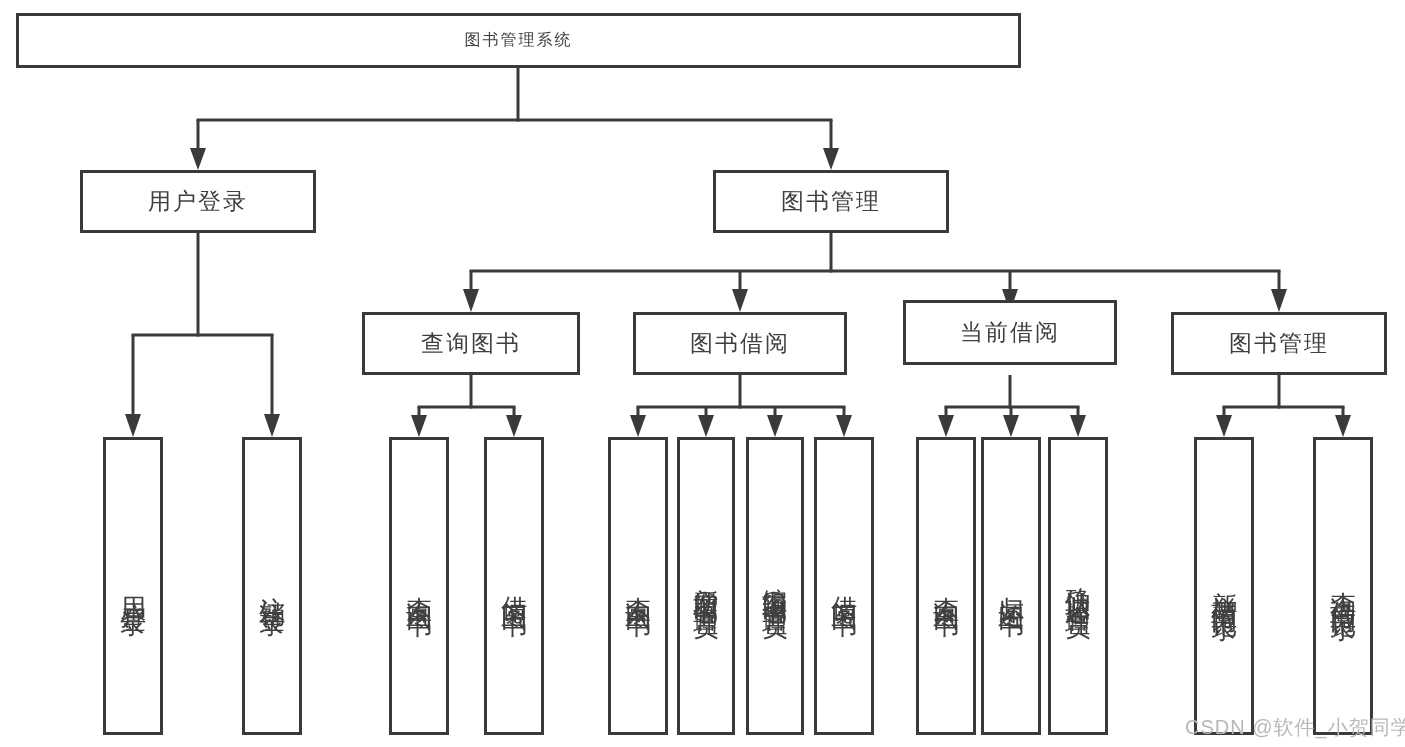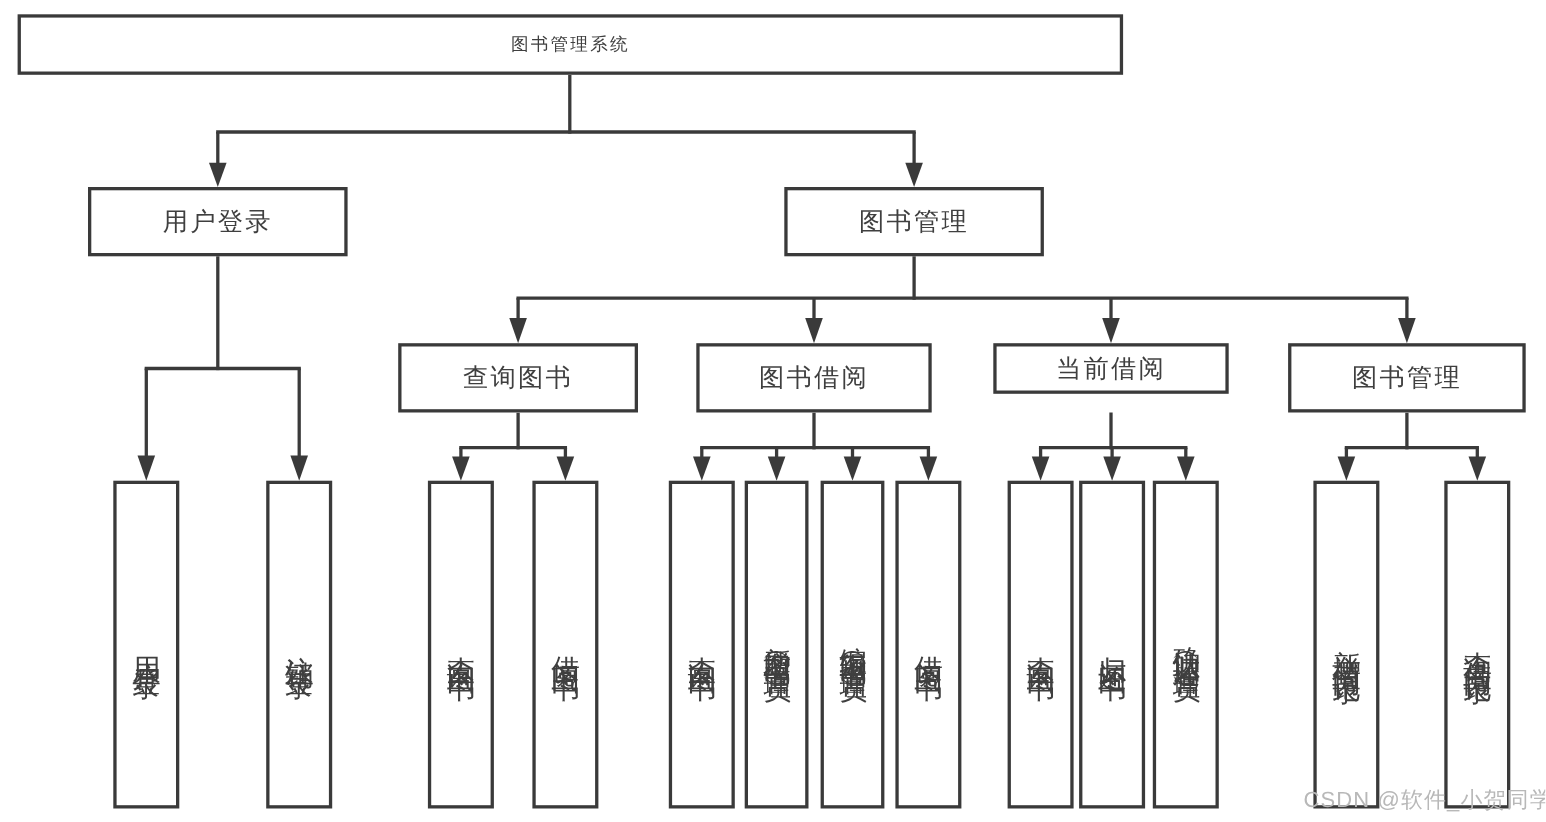--- a/index.html
+++ b/index.html
@@ -156,21 +156,21 @@
   <div class="box" style="left:713px;top:170px;width:236px;height:63px">
     <span class="hlabel">图书管理</span>
   </div>
 
   <div class="box" style="left:362px;top:312px;width:218px;height:63px">
     <span class="hlabel">查询图书</span>
   </div>
   <div class="box" style="left:633px;top:312px;width:214px;height:63px">
     <span class="hlabel">图书借阅</span>
   </div>
-  <div class="box" style="left:903px;top:312px;width:214px;height:46px">
+  <div class="box" style="left:903px;top:300px;width:214px;height:65px">
     <span class="hlabel">当前借阅</span>
   </div>
   <div class="box" style="left:1171px;top:312px;width:216px;height:63px">
     <span class="hlabel">图书管理</span>
   </div>
 
   <div class="box" style="left:103px;top:437px;width:60px;height:298px">
     <span class="vlabel">用户登录</span>
   </div>
   <div class="box" style="left:242px;top:437px;width:60px;height:298px">

